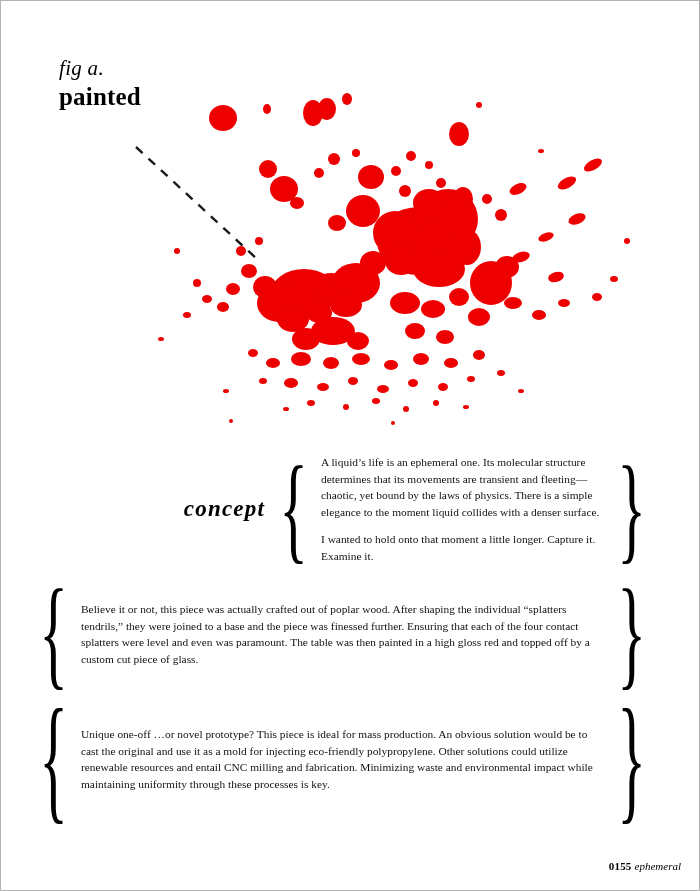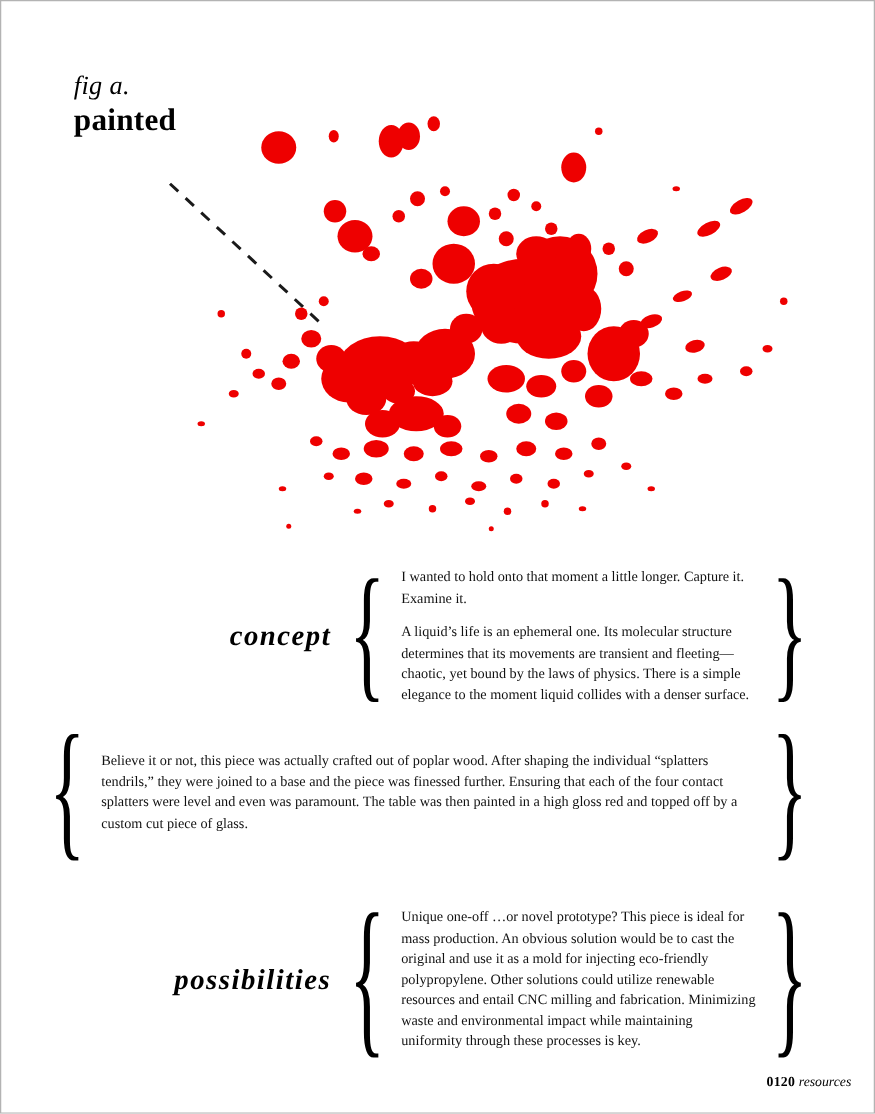--- a/index.html
+++ b/index.html
@@ -273,40 +273,39 @@
         <ellipse cx="230" cy="330" rx="2" ry="2"></ellipse>
         <ellipse cx="392" cy="332" rx="2" ry="2"></ellipse>
       </g>
     </svg>
   </div>
 
   <div class="section" id="section-concept">
     <div class="section-label">concept</div>
     <div class="brace brace-left">{</div>
     <div class="section-body">
+      <p>A liquid’s life is an ephemeral one. Its molecular structure determines that its movements are transient and fleeting—chaotic, yet bound by the laws of physics.  There is a simple elegance to the moment liquid collides with a denser surface.</p>
       <p>I wanted to hold onto that moment a little longer.  Capture it. Examine it.</p>
-      <p>A liquid’s life is an ephemeral one. Its molecular structure determines that its movements are transient and fleeting—chaotic, yet bound by the laws of physics.  There is a simple elegance to the moment liquid collides with a denser surface.</p>
     </div>
     <div class="brace brace-right">}</div>
   </div>
 
   <div class="section" id="section-method">
     <div class="brace brace-left">{</div>
     <div class="section-body">
       <p>Believe it or not, this piece was actually crafted out of poplar wood.  After shaping the individual “splatters tendrils,” they were joined to a base and the piece was finessed further.  Ensuring that each of the four contact splatters were level and even was paramount.  The table was then painted in a high gloss red and topped off by a custom cut piece of glass.</p>
     </div>
     <div class="brace brace-right">}</div>
   </div>
 
   <div class="section" id="section-possibilities">
-    <div class="section-label">possibilities</div>
     <div class="brace brace-left">{</div>
     <div class="section-body">
       <p>Unique one-off …or novel prototype?  This piece is ideal for mass production.  An obvious solution would be to cast the original and use it as a mold for injecting eco-friendly polypropylene.  Other solutions could utilize renewable resources and entail CNC milling and fabrication.  Minimizing waste and environmental impact while maintaining uniformity through these processes is key.</p>
     </div>
     <div class="brace brace-right">}</div>
   </div>
 
   <div class="footer">
-    <span class="footer-number">0120</span><span class="footer-word">resources</span>
+    <span class="footer-number">0155</span><span class="footer-word">ephemeral</span>
   </div>
 
 </div>
 
 </body></html>

